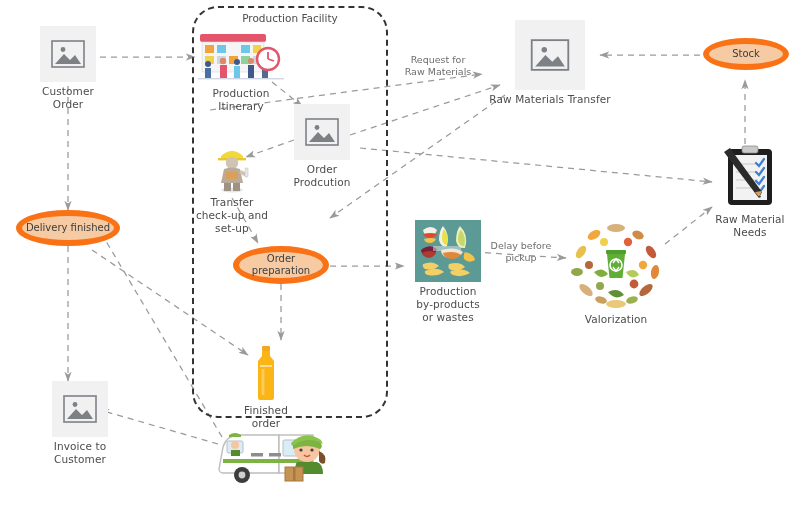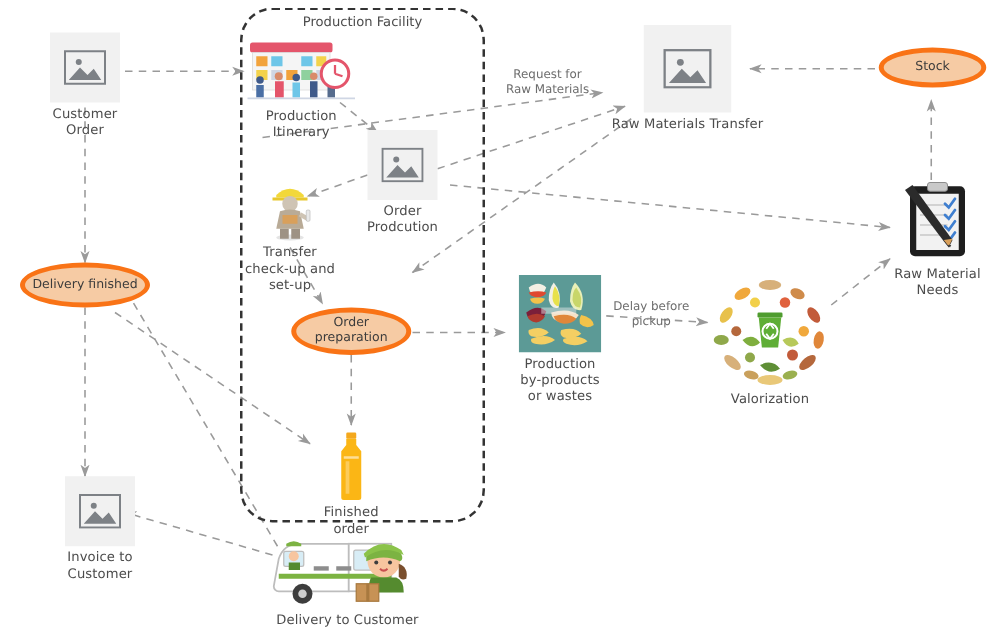--- a/index.html
+++ b/index.html
@@ -49,21 +49,21 @@
   }
   .img-placeholder.big {
     width: 70px;
     height: 70px;
   }
   .img-placeholder svg { display:block; }
   
   .ellipse {
     border-radius: 50%;
     background: #f6cba4;
-    border: 4px solid #f97316;
+    border: 6px solid #f97316;
     display: flex;
     align-items: center;
     justify-content: center;
     text-align: center;
     font-size: 10px;
     color: #3c3c3c;
     line-height: 12px;
     box-sizing: border-box;
     white-space: pre-line;
   }
@@ -254,21 +254,21 @@
     <div class="node-label">Transfer
 check-up and
 set-up</div>
   </div>
 
   <div class="node" style="left:231px; top:246px; width:100px;">
     <div class="ellipse" style="width:96px; height:38px; margin:0 auto;">Order
 preparation</div>
   </div>
 
-  <div class="node" style="left:246px; top:345px; width:70px;">
+  <div class="node" style="left:231px; top:345px; width:70px;">
     <svg class="artwork" width="26" height="56" viewBox="0 0 26 56">
       <rect x="9" y="1" width="8" height="5" rx="1" fill="#f4a81d"></rect>
       <path d="M9 6 h8 v5 l4 5 v37 a2 2 0 0 1 -2 2 h-12 a2 2 0 0 1 -2 -2 v-37 l4 -5 z" fill="#fbb615"></path>
       <rect x="7" y="20" width="12" height="2" fill="#ffffff" opacity="0.55"></rect>
       <rect x="8.5" y="24" width="3" height="26" fill="#ffffff" opacity="0.3"></rect>
     </svg>
     <div class="node-label">Finished
 order</div>
   </div>
 
@@ -293,21 +293,20 @@
       <path d="M80 20 q14 -16 28 -2 q2 5 -1 6 q-13 -6 -27 0 z" fill="#7cb342"></path>
       <path d="M78 18 q14 -14 30 -3 l2 4 q-16 -9 -31 2 z" fill="#8bc34a"></path>
       <path d="M106 26 q8 3 6 12 q-4 2 -6 -2 z" fill="#7a4f2e"></path>
       <circle cx="88" cy="25" r="1.6" fill="#3d3d3d"></circle>
       <circle cx="99" cy="25" r="1.6" fill="#3d3d3d"></circle>
       <path d="M91 30 q3 3 6 0" stroke="#c94f4f" stroke-width="1.6" fill="none"></path>
       <path d="M84 37 h20 q6 2 6 12 h-28 q0 -10 2 -12 z" fill="#558b2f"></path>
       <rect x="72" y="42" width="18" height="14" fill="#c79255" stroke="#a8793f" stroke-width="1"></rect>
       <rect x="80" y="42" width="2.5" height="14" fill="#a8793f"></rect>
     </svg>
-    <div class="node-label">Delivery to Customer</div>
   </div>
 
   <div class="node" style="left:486px; top:20px; width:128px;">
     <div class="img-placeholder big">
       <svg width="40" height="32" viewBox="0 0 34 28">
         <rect x="1" y="1" width="32" height="26" fill="none" stroke="#7d8186" stroke-width="1.6"></rect>
         <circle cx="12" cy="9.5" r="2.4" fill="#7d8186"></circle>
         <path d="M4 24 L13 14 L19 20 L24 15 L30 24 Z" fill="#7d8186"></path>
       </svg>
     </div>

